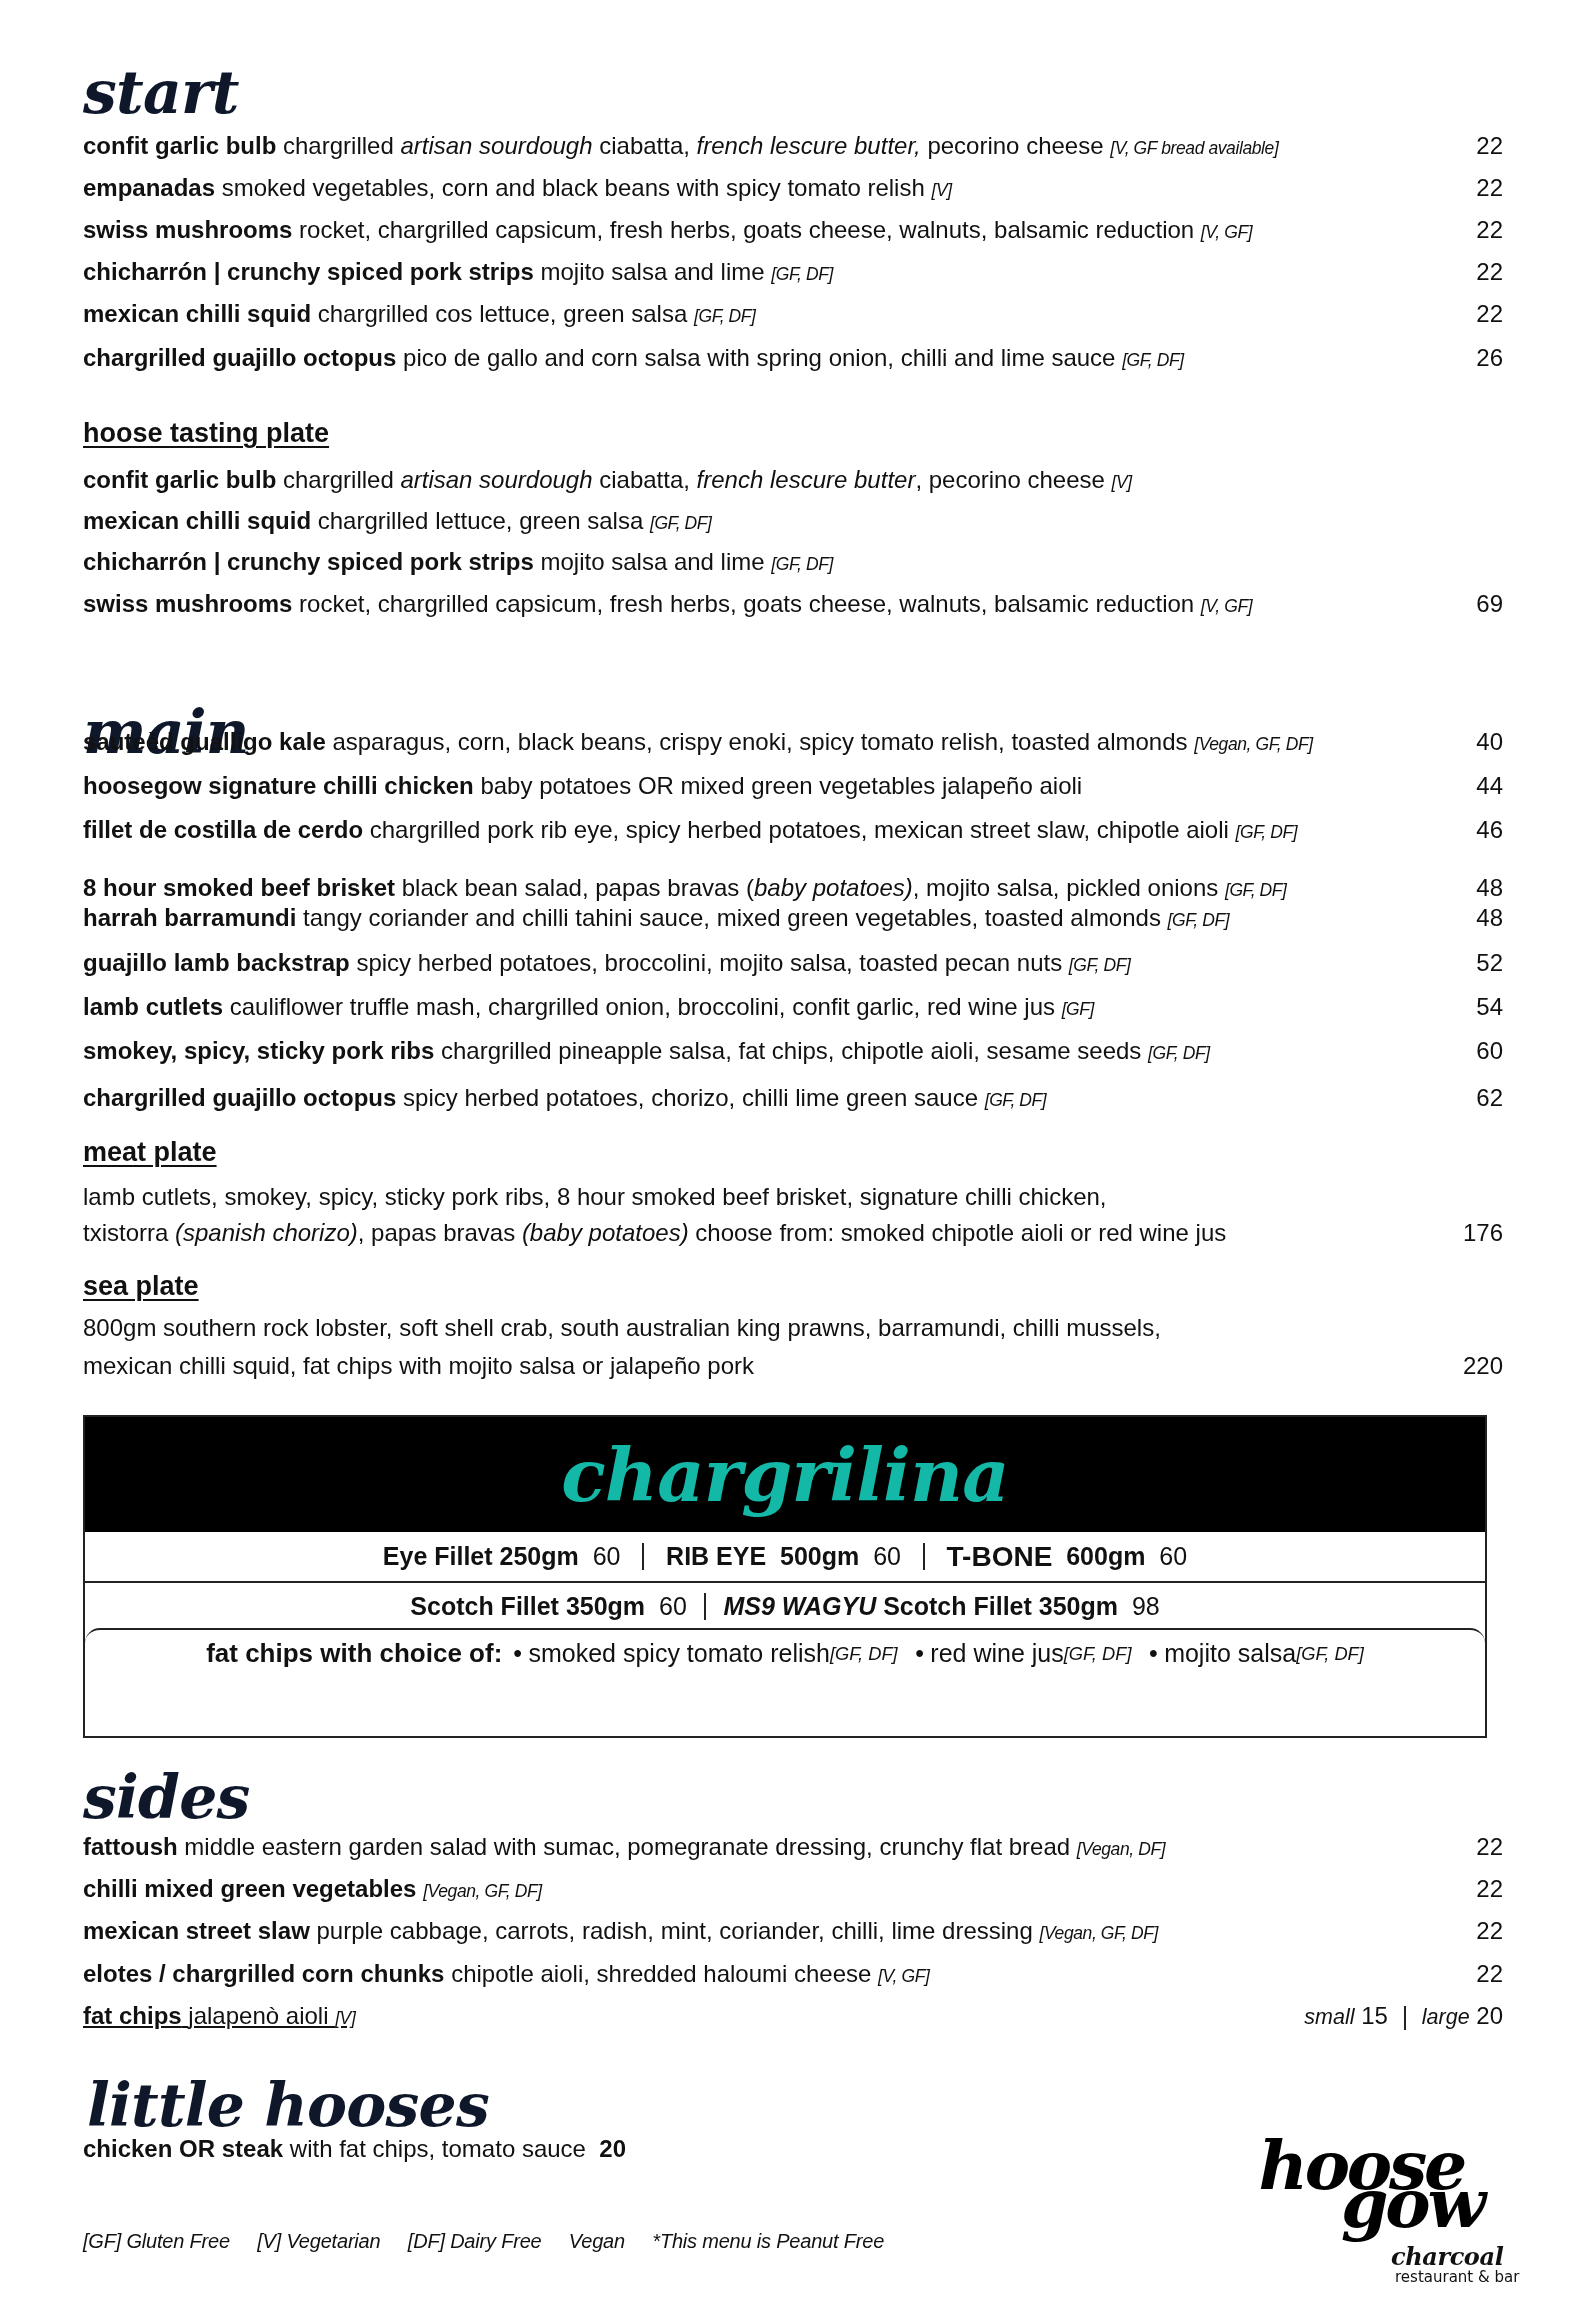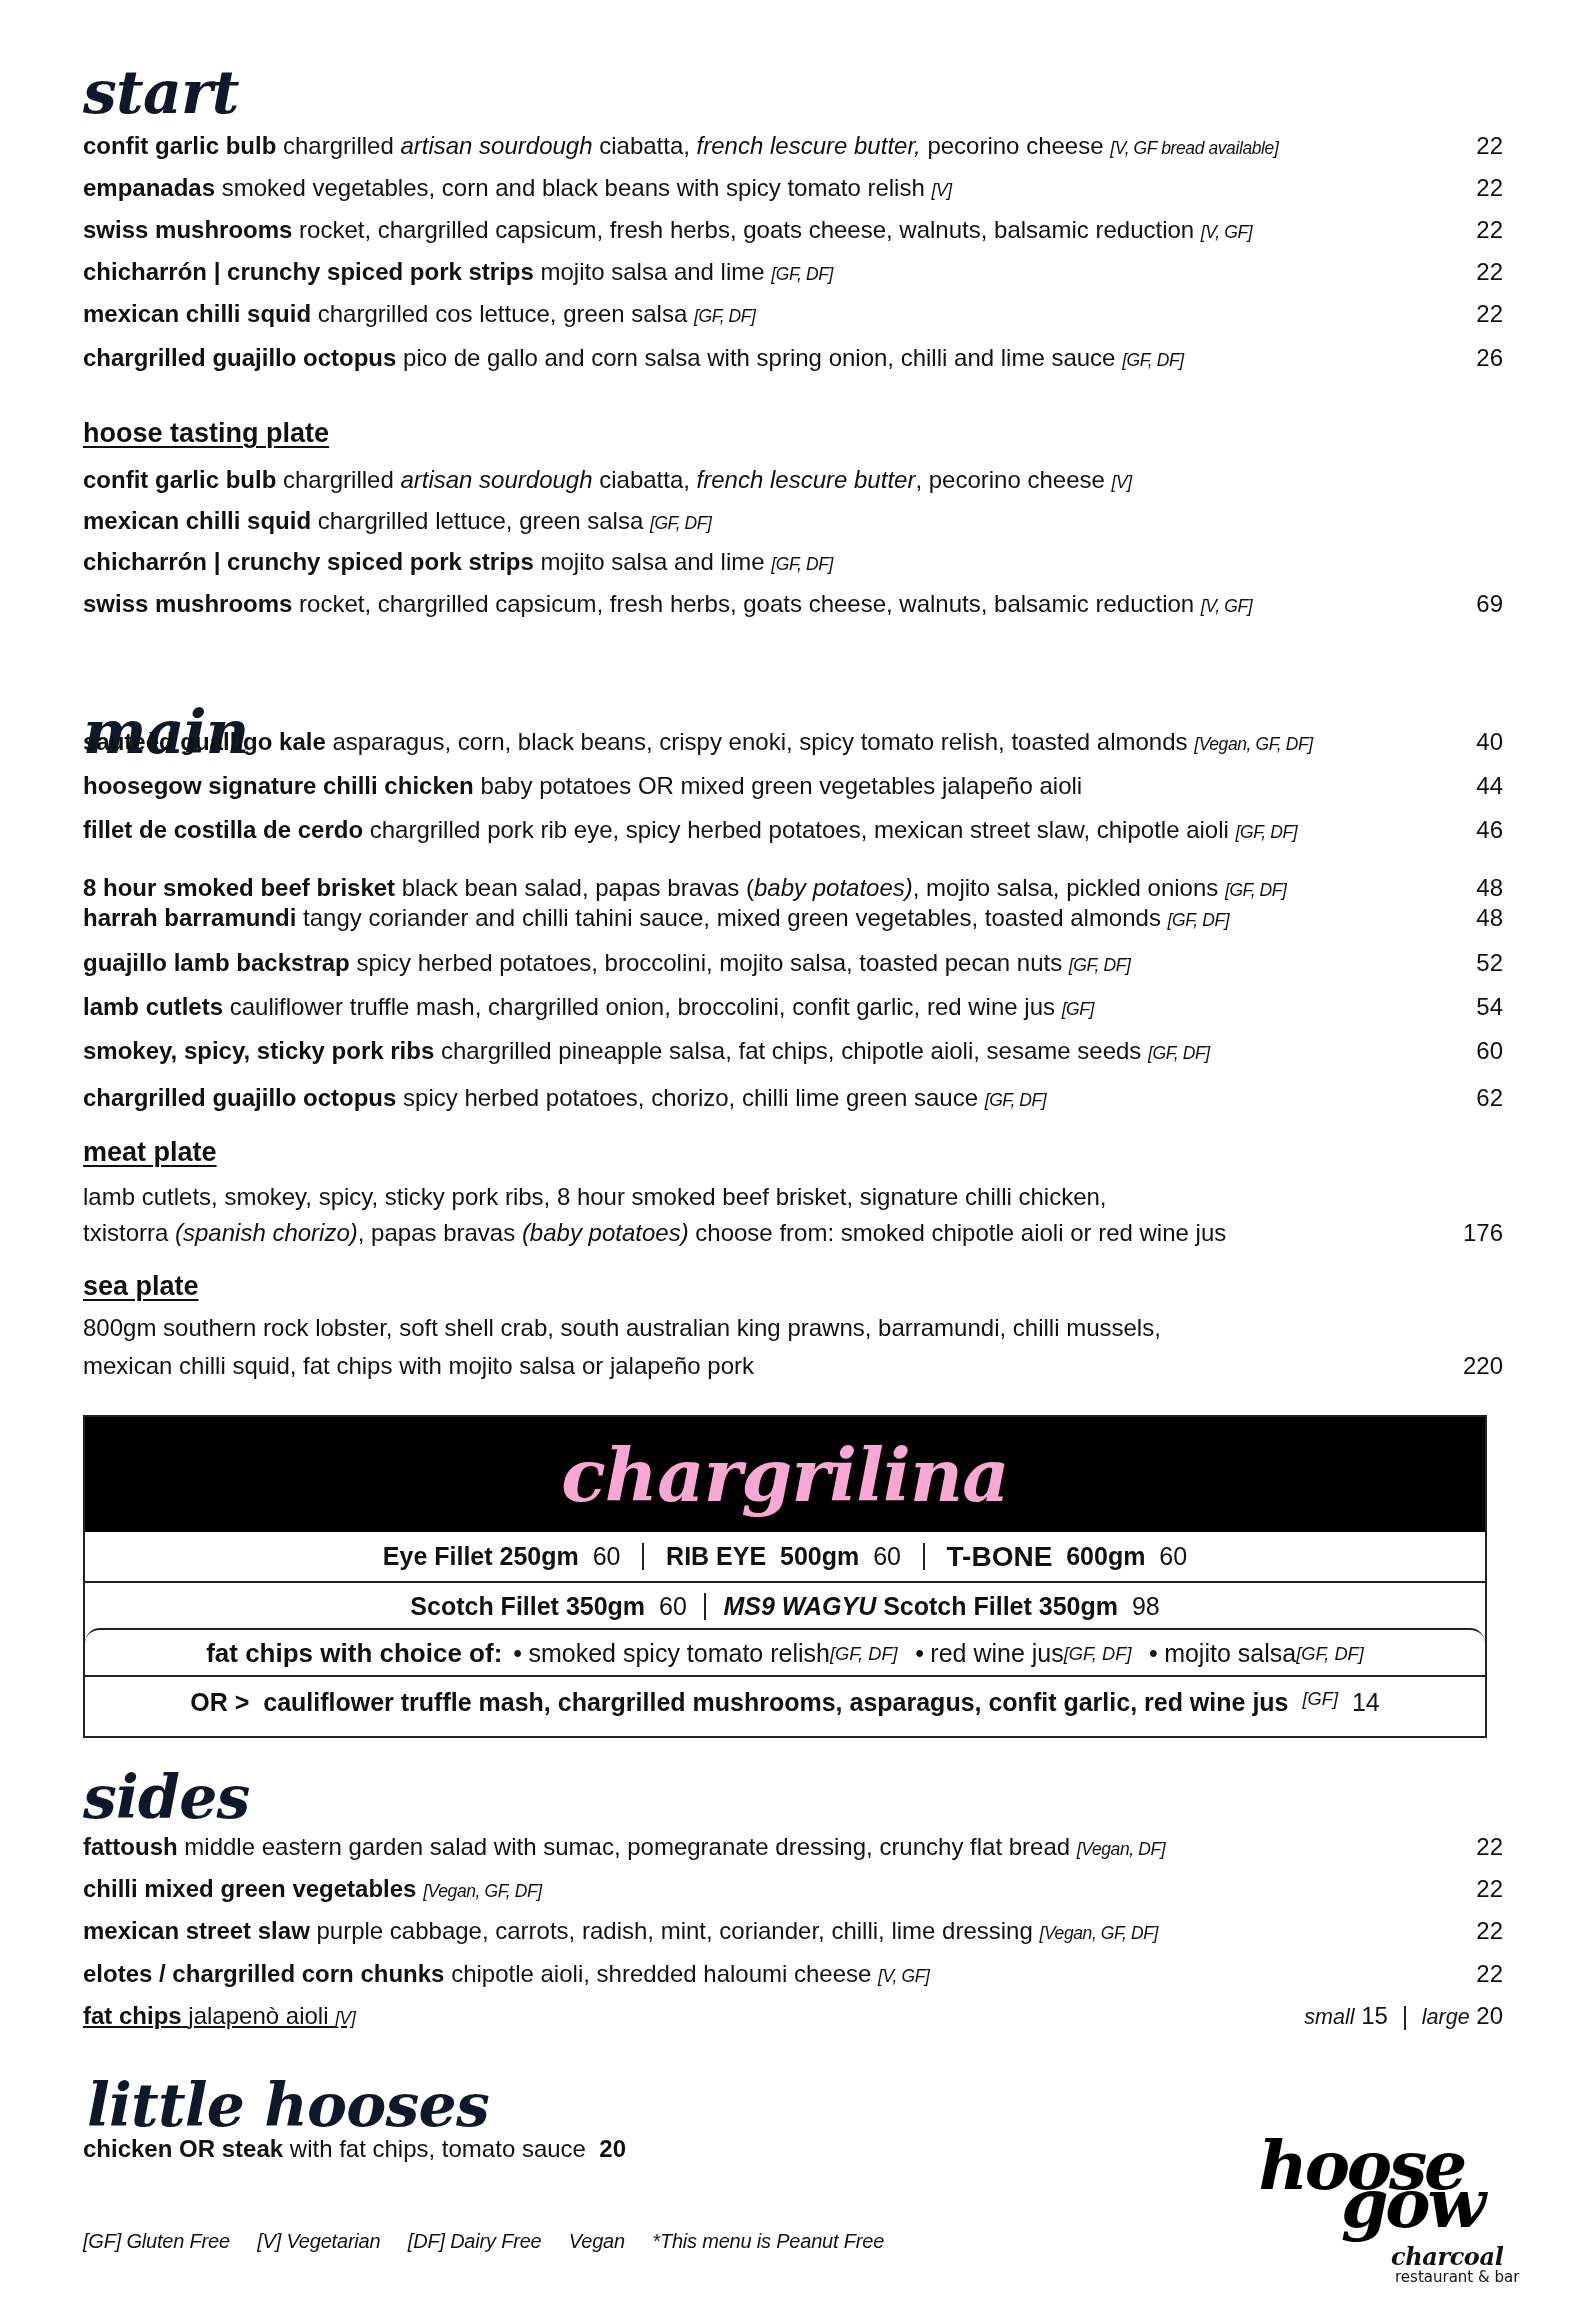--- a/index.html
+++ b/index.html
@@ -19,21 +19,21 @@
   .u { text-underline-offset: 3.2px; margin-top: 12px; }
   i, .it { font-style: italic; }
   .plate-line { position: absolute; left: 83px; width: 1420px; font-size: 24px; line-height: 32px; white-space: nowrap; }
   .plate-line .price { position: absolute; right: 0; top: 0; }
 
   
   #grill { position: absolute; left: 83px; top: 1415px; width: 1404px; height: 323px;
            border: 2.4px solid #222; box-sizing: border-box; }
   #grill .banner { position: absolute; left: 0; top: 0; right: 0; height: 115px; background: #000; 
                    display: flex; align-items: center; justify-content: center; }
-  #grill .banner span { color: #f9a8d4; font-family: "DejaVu Serif", serif; font-style: italic; font-weight: bold;
+  #grill .banner span { color: #14b8a6; font-family: "DejaVu Serif", serif; font-style: italic; font-weight: bold;
                         font-size: 73px; letter-spacing: -0.8px; }
   #grill .grow { position: absolute; left: 0; right: 0; display: flex; align-items: center; justify-content: center;
                  font-size: 25px; white-space: nowrap; border-top: 2.4px solid #222; }
   #grill .b { font-weight: bold; }
   #grill .sep { display: inline-block; width: 1.6px; height: 27px; background: #222; margin: 0 22px; vertical-align: middle; }
   #grill .sm { font-style: italic; font-size: 18.3px; }
   #grill .bul { margin: 0 6.4px 0 17.5px; }
 
   #footer { position: absolute; left: 83px; top: 2230px; font-size: 20px; font-style: italic; white-space: nowrap; letter-spacing: -0.2px; }
   #footer span { margin-right: 22px; }
@@ -203,23 +203,20 @@
     <span class="bul" style="margin-left:11px;">•</span>
       <span>smoked spicy tomato relish </span>
       <span class="sm">[GF, DF]</span>
     <span class="bul">•</span>
       <span>red wine jus </span>
       <span class="sm">[GF, DF]</span>
     <span class="bul">•</span>
       <span>mojito salsa </span>
       <span class="sm">[GF, DF]</span>
   </div>
-  <div class="grow" style="top:258px; height:60px; align-items:flex-start; padding-top:11px; box-sizing:border-box;">
-    <span class="b">OR &gt;</span>&nbsp;&nbsp;<span class="b">cauliflower truffle mash, chargrilled mushrooms, asparagus, confit garlic, red wine jus</span>&nbsp;&nbsp;<span class="sm">[GF]</span>&nbsp;&nbsp;<span>14</span>
-  </div>
 </div>
 
 <div class="abs script-head" style="left:83px; top:1767px;">sides</div>
 
 <div class="row" style="top:1831px;">
   <span class="name">fattoush</span>
   <span class="desc"> <span>middle eastern garden salad with sumac, pomegranate dressing, crunchy flat bread </span></span>
   <span class="tags">[Vegan, DF]</span>
   <span class="price">22</span>
 </div>

